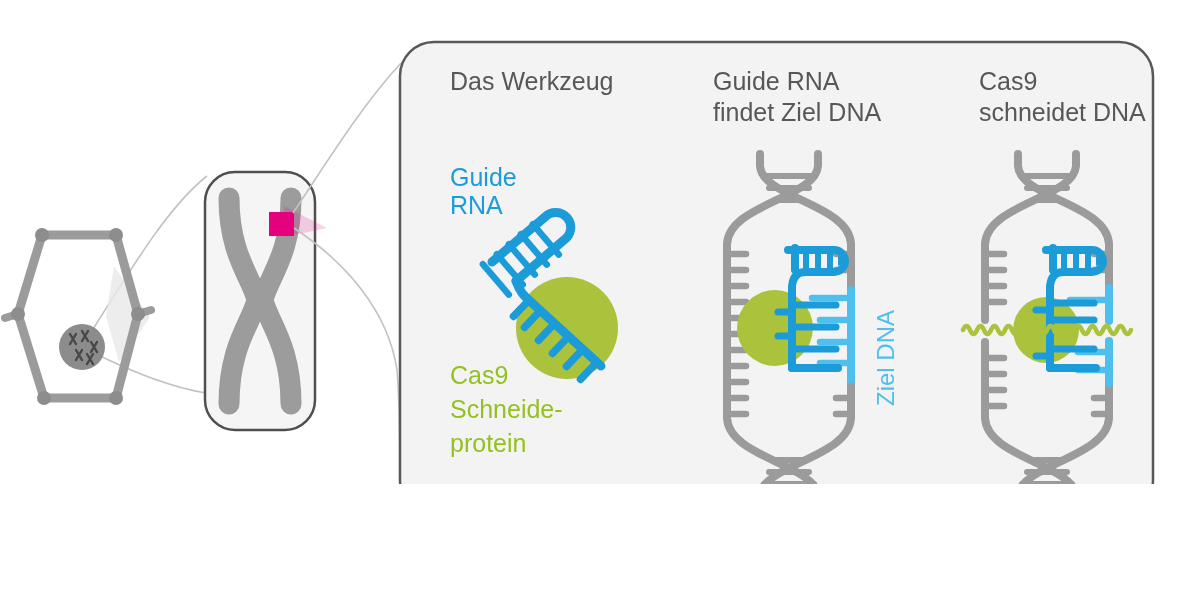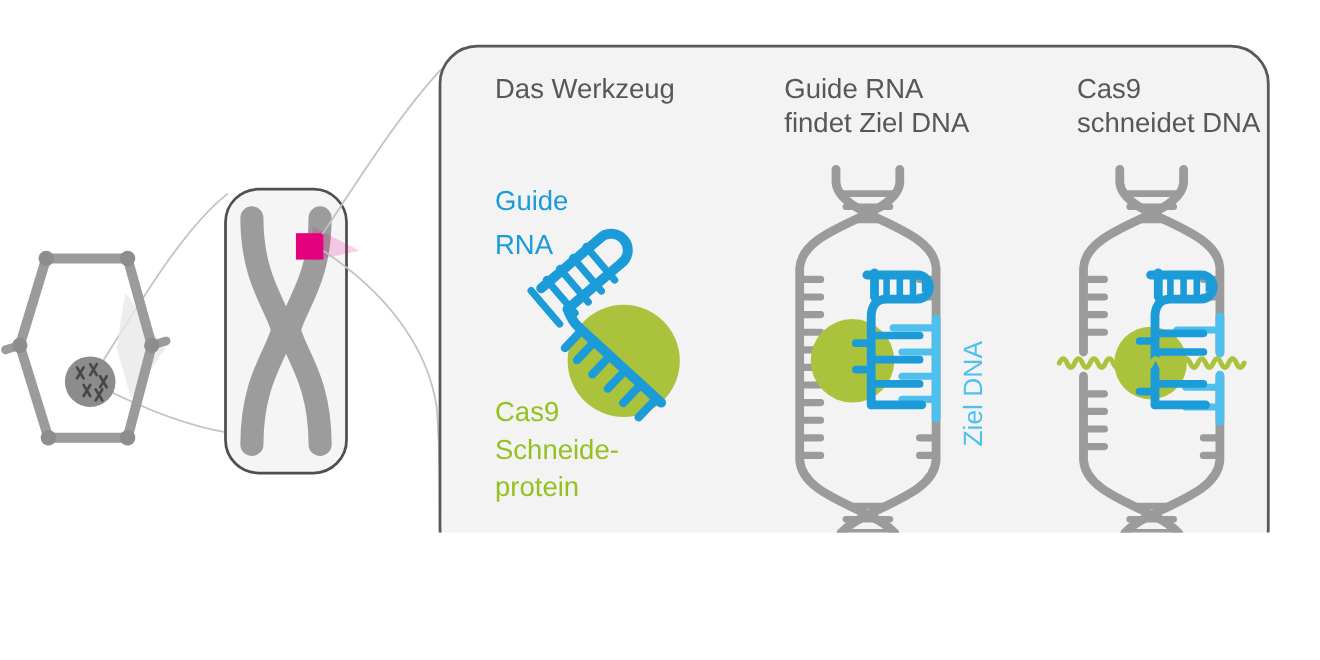--- a/index.html
+++ b/index.html
@@ -1,21 +1,21 @@
 <!DOCTYPE html>
 <html style="--gray: #9b9b9b; --graydark: #4d4d4d; --textdark: #575756; --blue: #1b9cd8; --lightblue: #4fc0ee; --green: #abc23c; --greentext: #94c11f; --magenta: #e5007d; --panelbg: #f3f3f3; --cardbg: #f5f5f5; --beam: #c2c2c2; --nucleus: #8c8c8c; --minichrom: #474747;"><head>
 <meta charset="utf-8">
 <style>
   html,body{margin:0;padding:0;background:#ffffff;}
   #stage{position:relative;width:1200px;height:484px;overflow:hidden;
          font-family:"Liberation Sans","DejaVu Sans",sans-serif;}
   #scene{position:absolute;left:0;top:0;}
   .txt{position:absolute;white-space:pre-line;line-height:31px;}
   .heading{font-size:25px;color:var(--textdark);}
-  .lbl-blue{font-size:25px;line-height:40px;color:var(--blue);}
+  .lbl-blue{font-size:25px;line-height:28px;color:var(--blue);}
   .lbl-green{font-size:25px;line-height:34px;color:var(--greentext);}
   .lbl-lightblue{font-size:24px;color:var(--lightblue);
       transform:rotate(-90deg);transform-origin:0 0;}
   
   .gray-stroke{stroke:var(--gray);fill:none;stroke-linecap:round;stroke-linejoin:round;}
   .blue-stroke{stroke:var(--blue);fill:none;stroke-linecap:round;stroke-linejoin:round;}
   .lb-stroke{stroke:var(--lightblue);fill:none;stroke-linecap:round;stroke-linejoin:round;}
   .green-stroke{stroke:var(--green);fill:none;stroke-linecap:round;stroke-linejoin:round;}
   .beam{stroke:var(--beam);fill:none;stroke-width:1.6;}
 </style>

